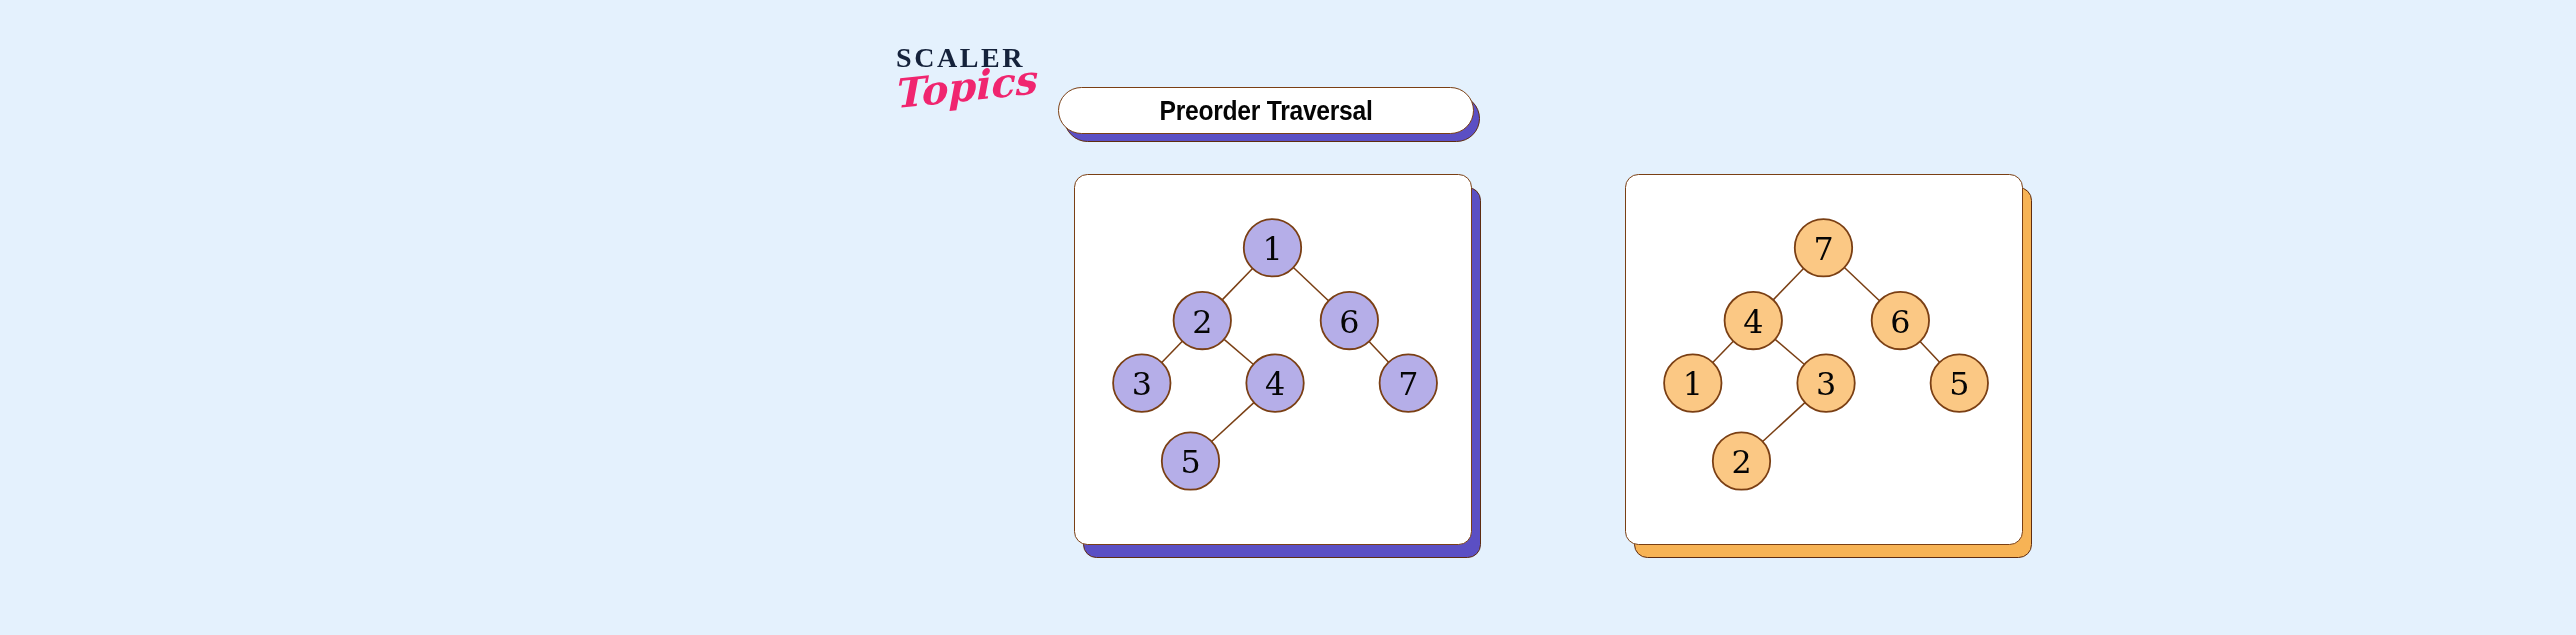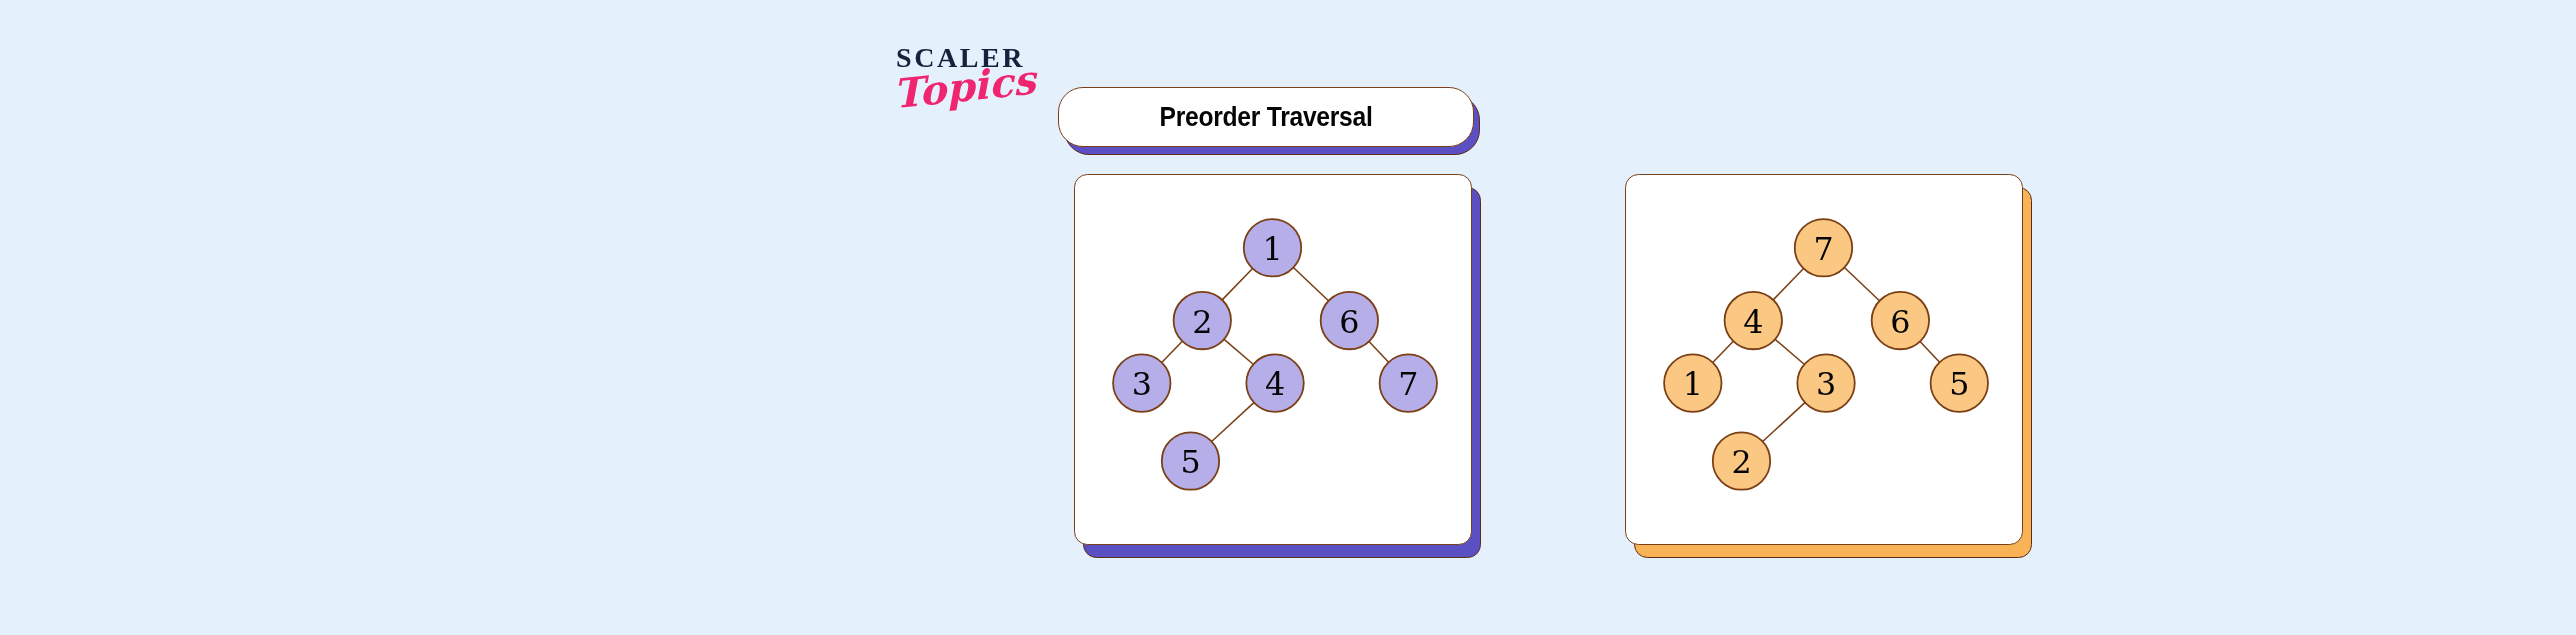--- a/index.html
+++ b/index.html
@@ -64,21 +64,21 @@
   }
   .panel.preorder  { left: 1054px; }
   .panel.postorder { left: 1605px; }
 
   
   .pill-wrap {
     position: absolute;
     left: 4.1px;
     top: 87px;
     width: 416px;
-    height: 60px;
+    height: 47px;
   }
   .pill-shadow {
     position: absolute;
     left: 6.2px;
     top: 8.2px;
     width: 100%;
     height: 100%;
     border-radius: 25px;
     border: 1.5px solid #5e2c10;
     box-sizing: border-box;

